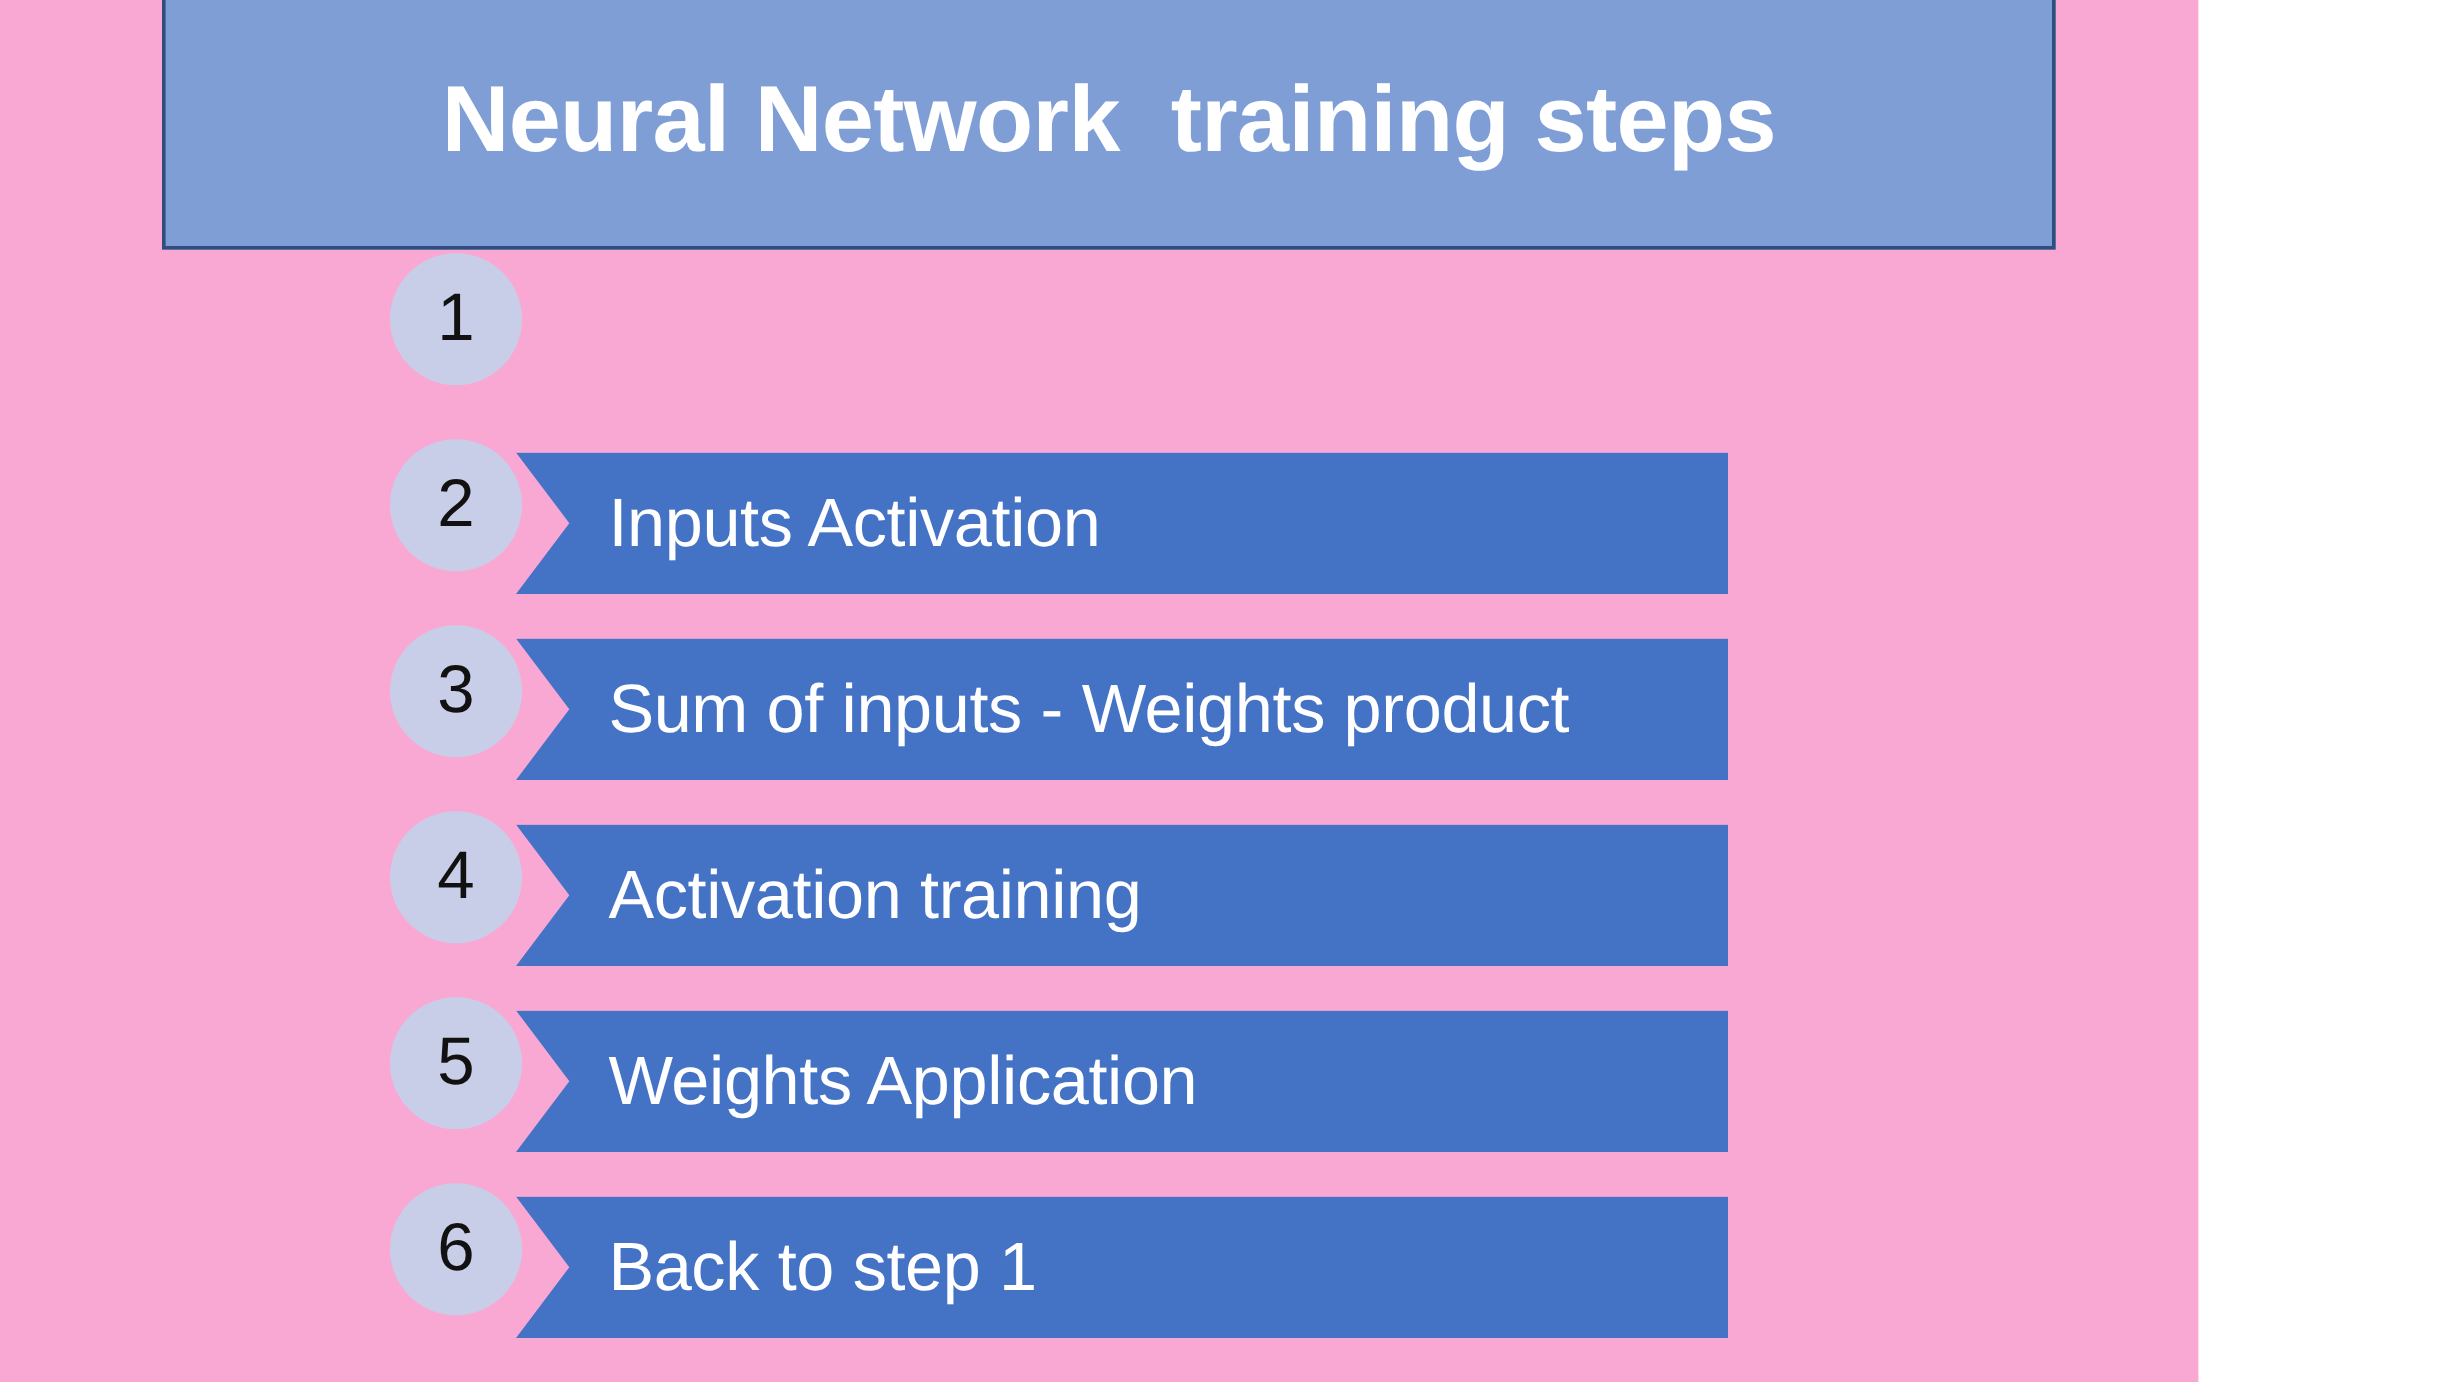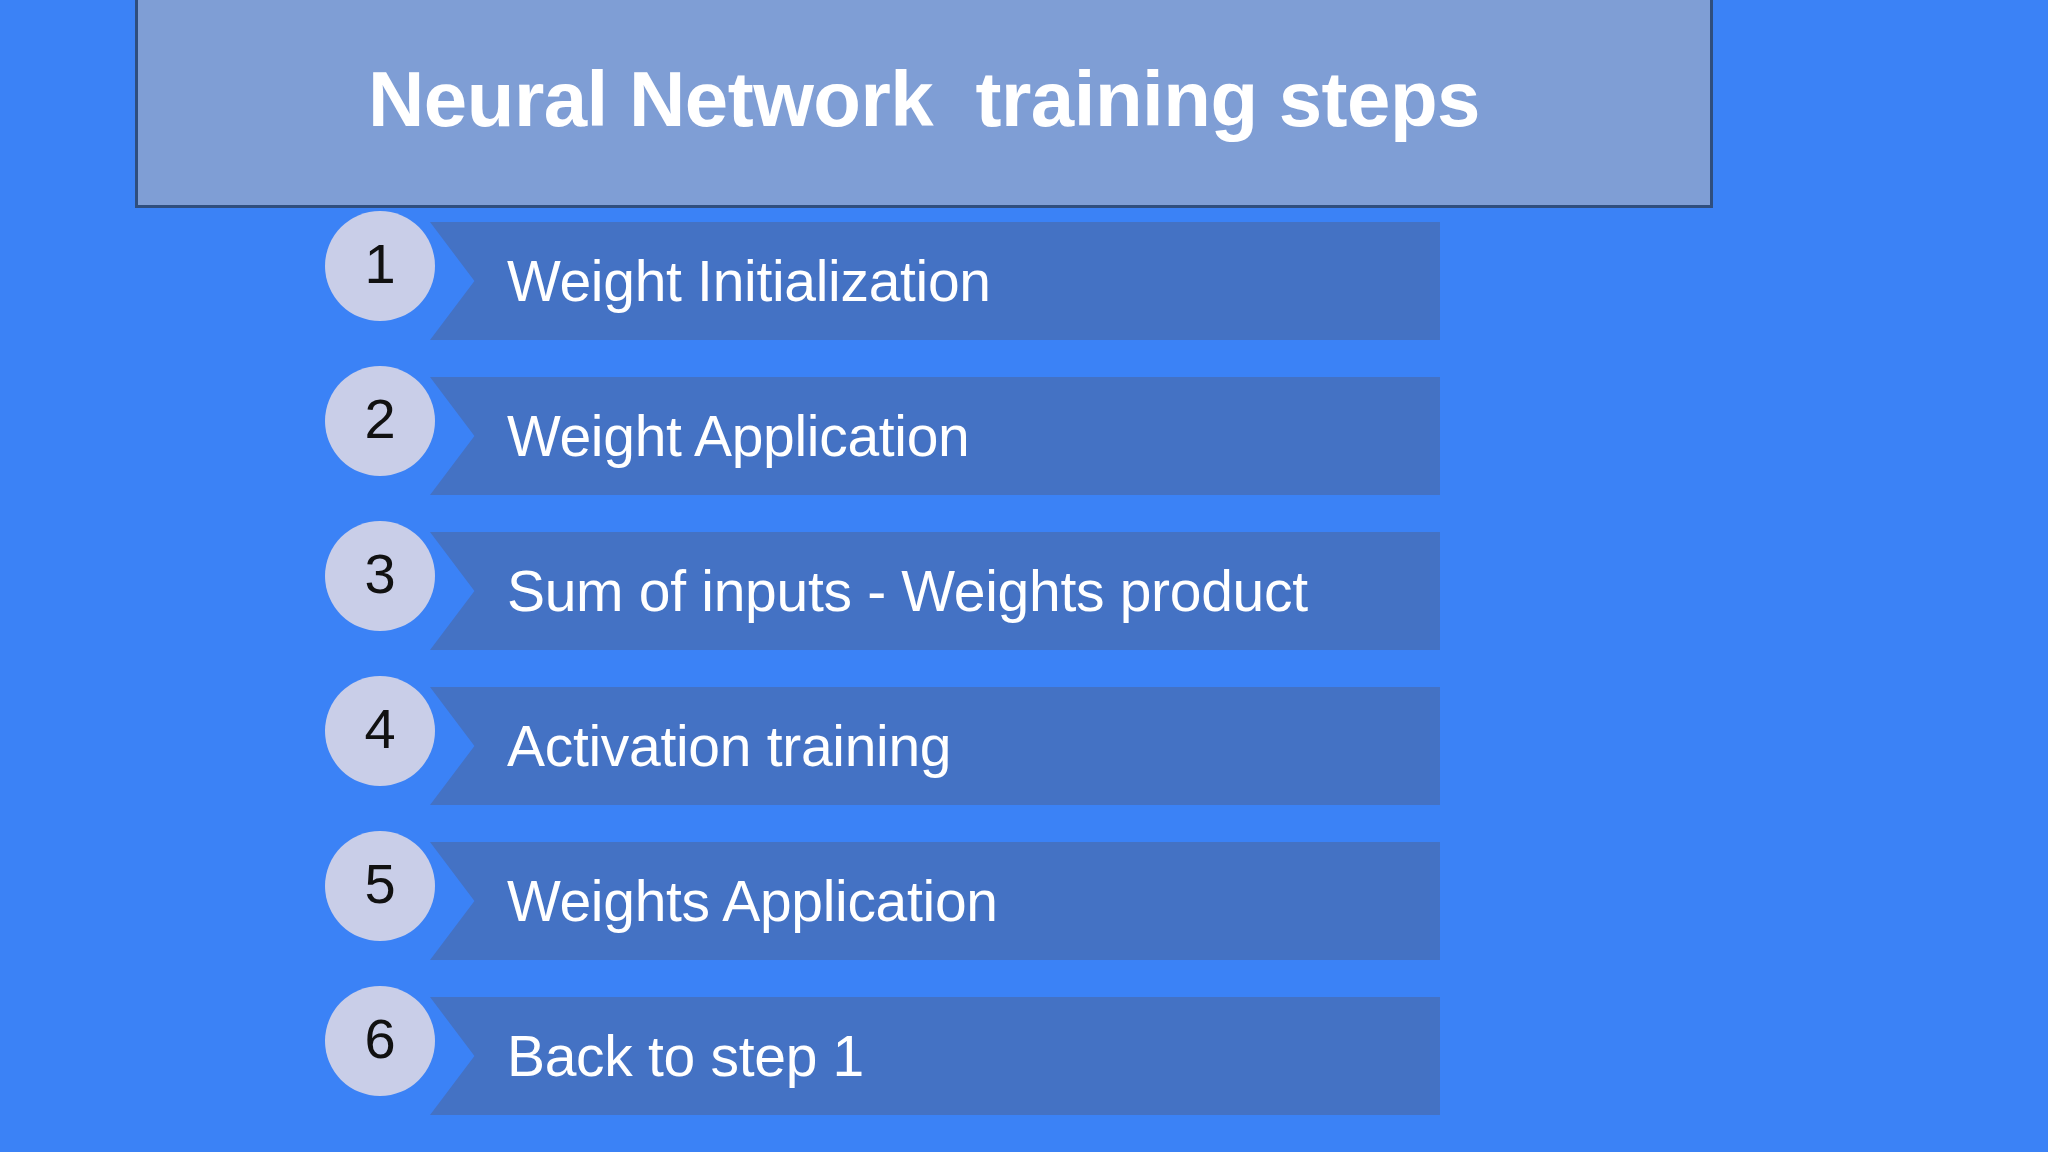--- a/index.html
+++ b/index.html
@@ -6,23 +6,23 @@
   html, body {
     margin: 0;
     padding: 0;
     background: #ffffff;
   }
   body {
     font-family: "Liberation Sans", sans-serif;
   }
   #slide {
     position: relative;
-    width: 2048px;
+    width: 1832px;
     height: 1152px;
-    background: #3b82f6;
+    background: #f9a8d4;
     overflow: hidden;
   }
 
   
   #title-banner {
     position: absolute;
     left: 135px;
     top: -4px;
     width: 1578px;
     height: 212px;
@@ -106,31 +106,28 @@
 
 <div id="slide">
 
   <div id="title-banner">
     <div id="title-text">Neural Network  training steps</div>
   </div>
 
   <div id="steps">
 
     <div class="step-row">
-      <div class="step-bar">
-        <span class="step-label">Weight Initialization</span>
-      </div>
       <div class="step-circle">
         <span class="step-number">1</span>
       </div>
     </div>
 
     <div class="step-row">
       <div class="step-bar">
-        <span class="step-label">Weight Application</span>
+        <span class="step-label">Inputs Activation</span>
       </div>
       <div class="step-circle">
         <span class="step-number">2</span>
       </div>
     </div>
 
     <div class="step-row">
       <div class="step-bar">
         <span class="step-label">Sum of inputs - Weights product</span>
       </div>

